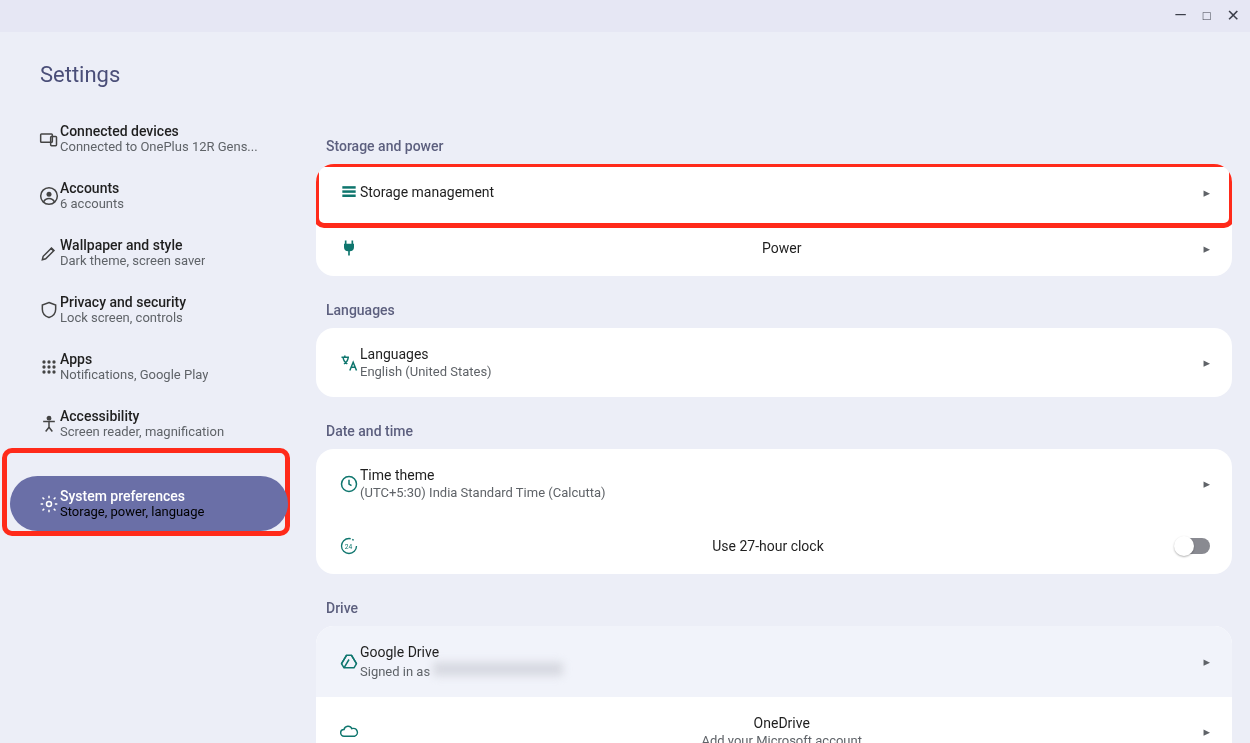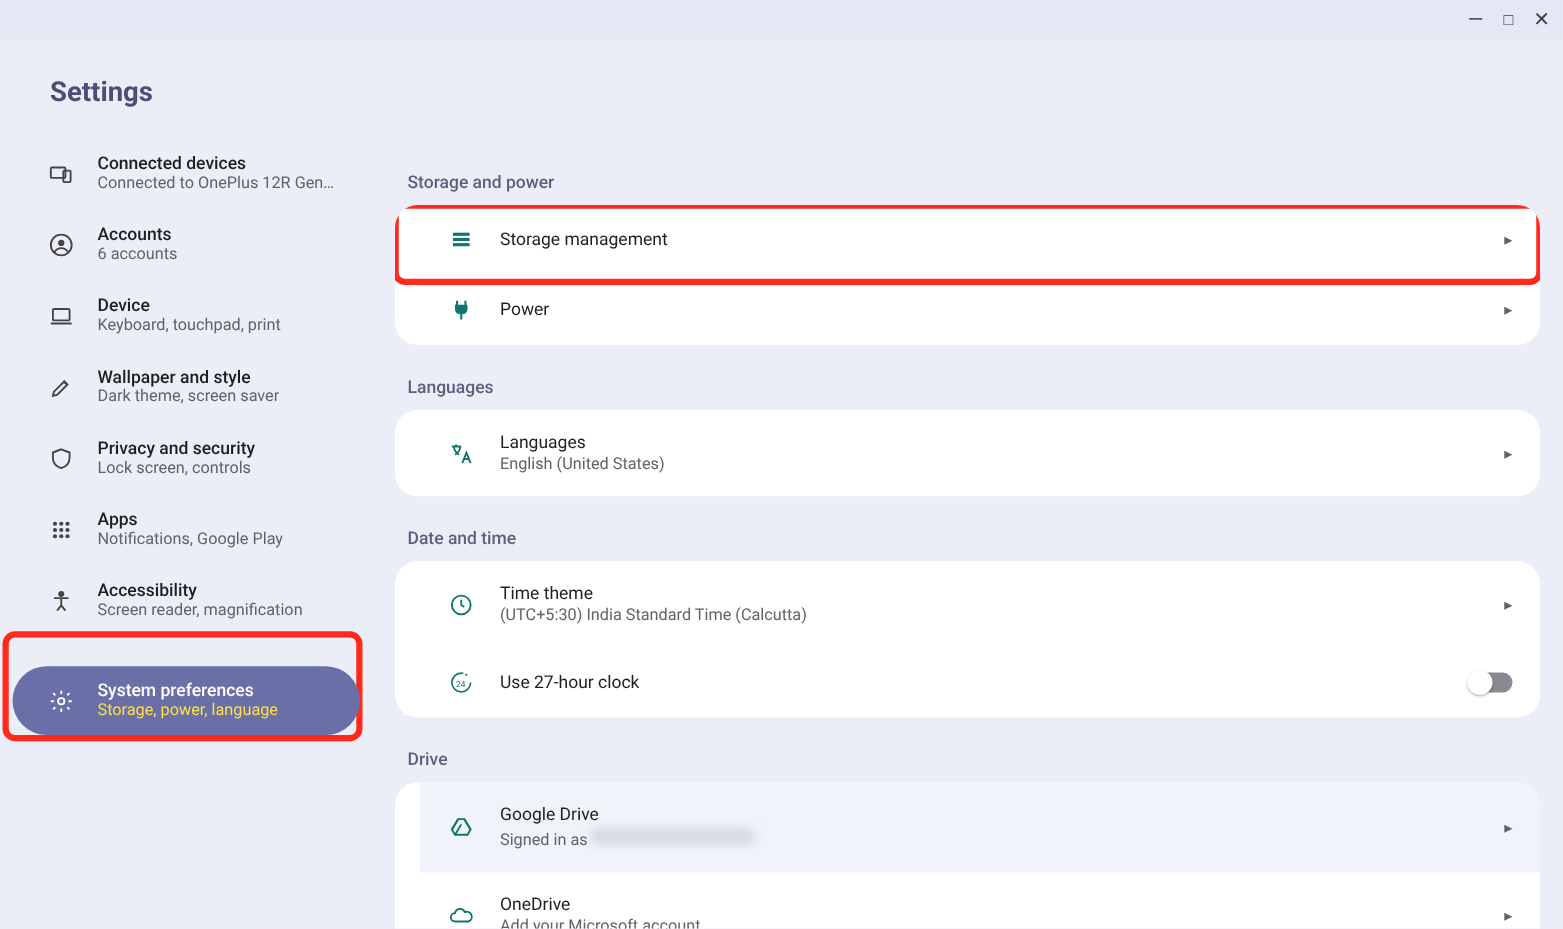--- a/index.html
+++ b/index.html
@@ -39,40 +39,40 @@
     background:var(--panel);
   }
   
   .sidebar{
     width:300px;flex:0 0 300px;
     padding:18px 0 0 0;
     box-sizing:border-box;
     overflow:hidden;
   }
   .sidebar-title{
-    font-size:22px;font-weight:700;
+    font-size:22px;font-weight:400;
     color:#4a4e78;
     padding:12px 0 24px 40px;
   }
   .nav{display:flex;flex-direction:column;gap:2px;padding-right:8px;}
   .nav-item{
-    display:flex;align-items:center;gap:18px;
+    display:flex;align-items:center;
     padding:12px 16px 12px 28px;
     border-radius:28px;
     margin-left:10px;margin-right:4px;
     cursor:pointer;
     position:relative;
   }
   .nav-item .icon{flex:0 0 22px;display:flex;align-items:center;justify-content:center;color:#444;}
   .nav-item .labels{display:flex;flex-direction:column;min-width:0;}
   .nav-item .title{font-size:14px;font-weight:500;color:var(--text);white-space:nowrap;overflow:hidden;text-overflow:ellipsis;}
   .nav-item .sub{font-size:13px;color:var(--text-sub);white-space:nowrap;overflow:hidden;text-overflow:ellipsis;}
   .nav-item.active{background:var(--accent);margin-top:23px;}
   .nav-item.active .title{color:var(--accent-text);}
-  .nav-item.active .sub{color:#fde047;text-align:right;}
+  .nav-item.active .sub{color:#000000;text-align:right;}
   .nav-item.active .icon{color:var(--accent-text);}
   .highlight-box{
     position:absolute;
     border:5px solid var(--highlight);
     border-radius:10px;
     pointer-events:none;
     box-sizing:border-box;
   }
   
   .content{
@@ -107,26 +107,24 @@
     padding:12px 0 10px 10px;
   }
   .card{
     background:var(--card);
     border-radius:18px;
     overflow:hidden;
   }
   .row{
     display:flex;align-items:center;
     padding:18px 22px;
-    gap:20px;
     cursor:pointer;
     position:relative;
-    margin-left:20px;
-  }
-  .row + .row{border-top:none;}
+  }
+  .row + .row{border-top:none;text-align:center;}
   .row .icon{flex:0 0 22px;display:flex;align-items:center;justify-content:center;color:#0f766e;}
   .row .labels{flex:1;display:flex;flex-direction:column;}
   .row .title{font-size:14px;color:var(--text);}
   .row .sub{font-size:13px;color:var(--text-sub);margin-top:2px;}
   .row .chev{color:var(--chevron);font-size:13px;flex:0 0 auto;}
   .files-card .row:first-child{background:var(--card-alt);}
   .toggle{
     width:34px;height:16px;border-radius:10px;
     background:var(--toggle-off);position:relative;
   }
@@ -190,32 +188,20 @@
               <circle cx="12" cy="10" r="3"></circle>
               <path d="M5.5 19c1.5-3 4-4 6.5-4s5 1 6.5 4" fill="none" stroke="currentColor" stroke-width="1.8"></path>
             </svg>
         </span>
         <span class="labels">
           <span class="title">Accounts</span>
           <span class="sub">6 accounts</span>
         </span>
       </div>
 
-      <div class="nav-item">
-        <span class="icon">
-          <svg viewBox="0 0 24 24" fill="none" stroke="currentColor" stroke-width="1.8">
-              <rect x="4" y="5" width="16" height="11" rx="1"></rect>
-              <line x1="2" y1="19" x2="22" y2="19"></line>
-            </svg>
-        </span>
-        <span class="labels">
-          <span class="title">Device</span>
-          <span class="sub">Keyboard, touchpad, print</span>
-        </span>
-      </div>
 
       <div class="nav-item">
         <span class="icon">
           <svg viewBox="0 0 24 24" fill="none" stroke="currentColor" stroke-width="1.8">
               <path d="M4 20l4-1 10-10-3-3L5 16z"></path>
               <path d="M14 6l3 3"></path>
             </svg>
         </span>
         <span class="labels">
           <span class="title">Wallpaper and style</span>

